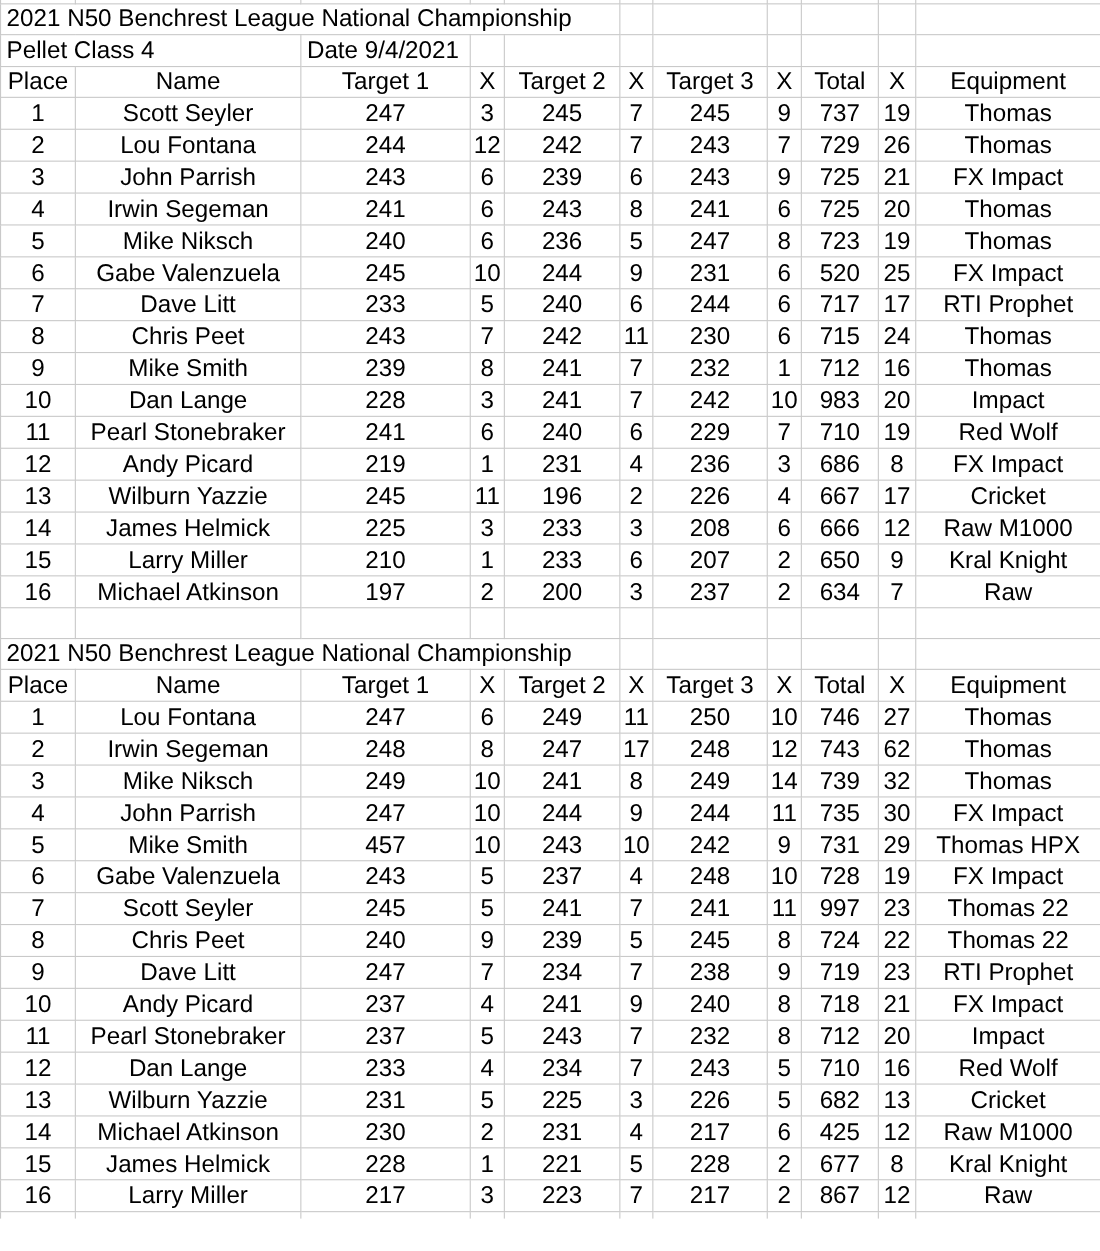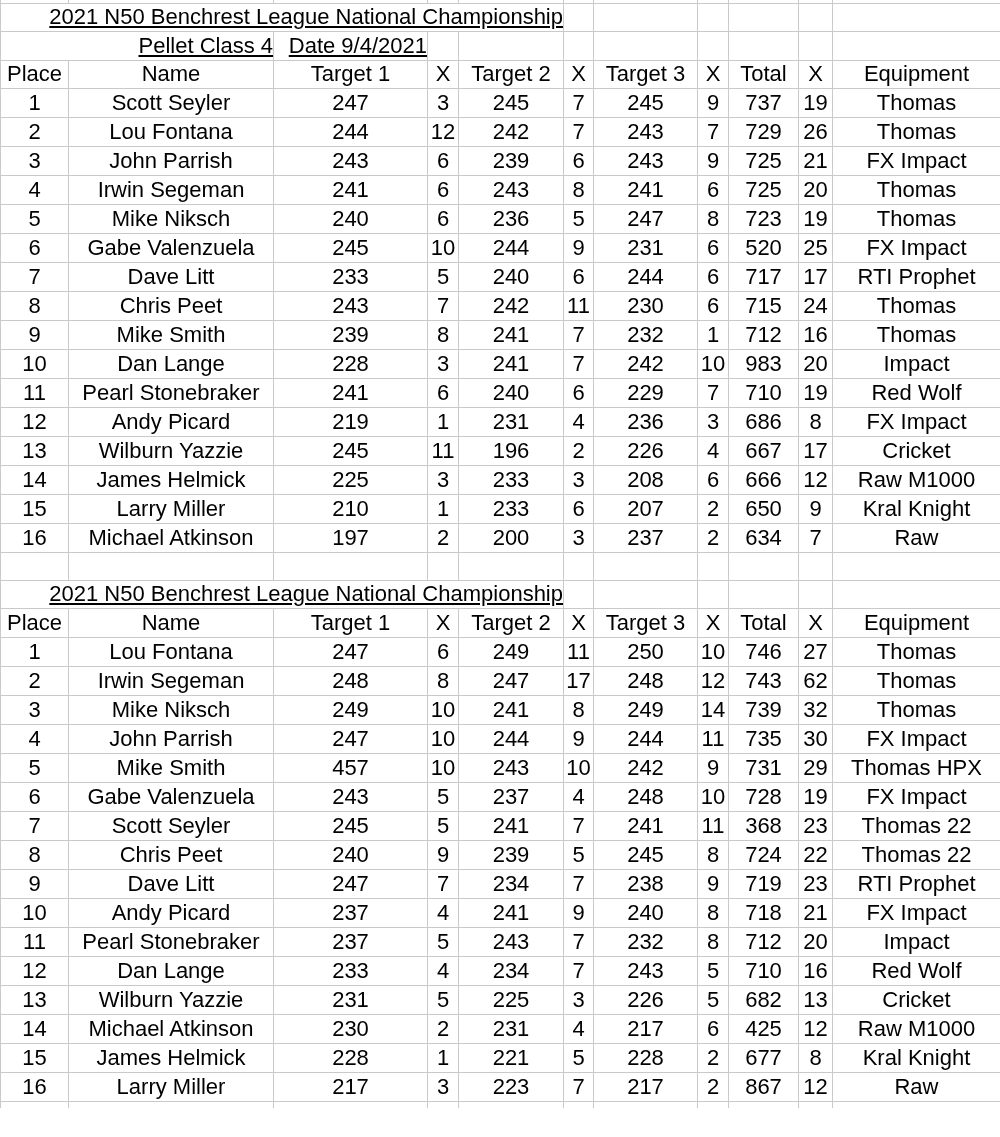--- a/index.html
+++ b/index.html
@@ -18,23 +18,22 @@
   }
   table.sheet td {
     border: 1px solid #c9c9c9;
     text-align: center;
     vertical-align: middle;
     padding: 0;
     overflow: hidden;
     white-space: nowrap;
   }
   table.sheet td.left {
-    text-align: right;
+    text-align: left;
     padding-left: 5px;
-    text-decoration: underline;
   }
   tr.h3  { height: 3px; }
   tr.h7  { height: 7px; }
   tr.h28 { height: 28px; }
   tr.h29 { height: 29px; }
   tr.h3 td  { border-top: none; }
   tr.h7 td  { border-bottom: none; }
 </style>
 </head>
 <body>
@@ -434,21 +433,21 @@
       </tr>
       <tr class="h29">
         <td>7</td>
         <td>Scott Seyler</td>
         <td>245</td>
         <td>5</td>
         <td>241</td>
         <td>7</td>
         <td>241</td>
         <td>11</td>
-        <td>368</td>
+        <td>997</td>
         <td>23</td>
         <td>Thomas 22</td>
       </tr>
       <tr class="h29">
         <td>8</td>
         <td>Chris Peet</td>
         <td>240</td>
         <td>9</td>
         <td>239</td>
         <td>5</td>

